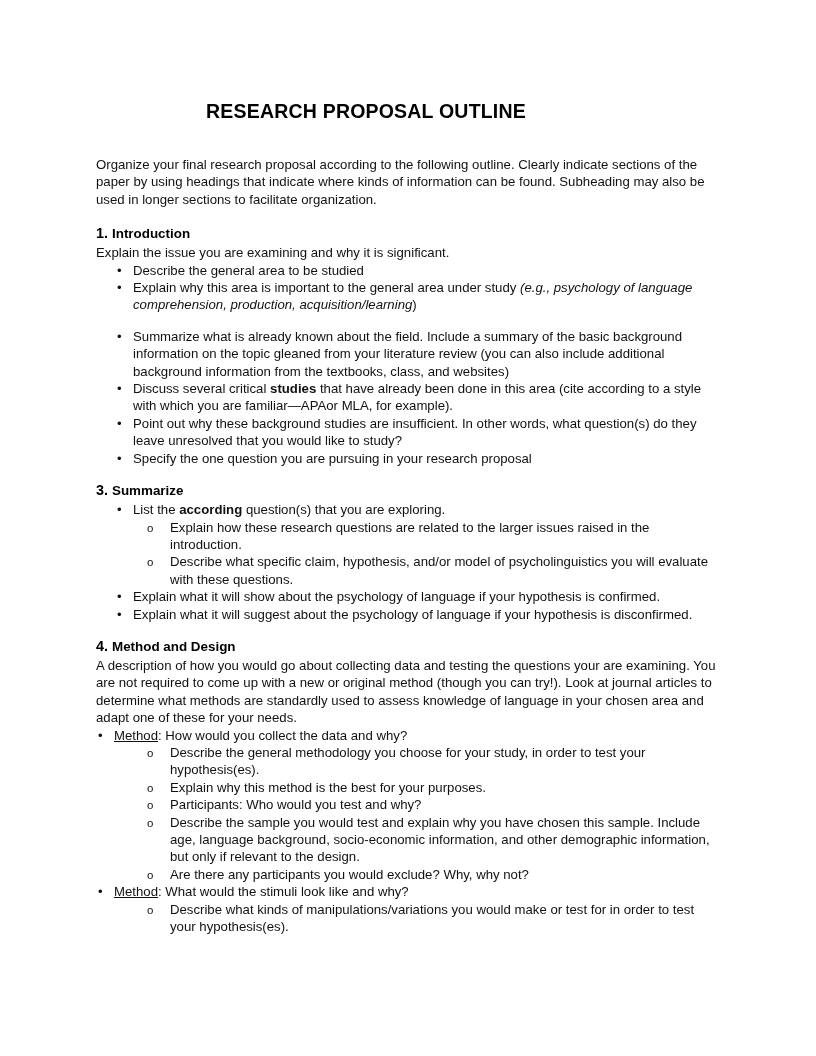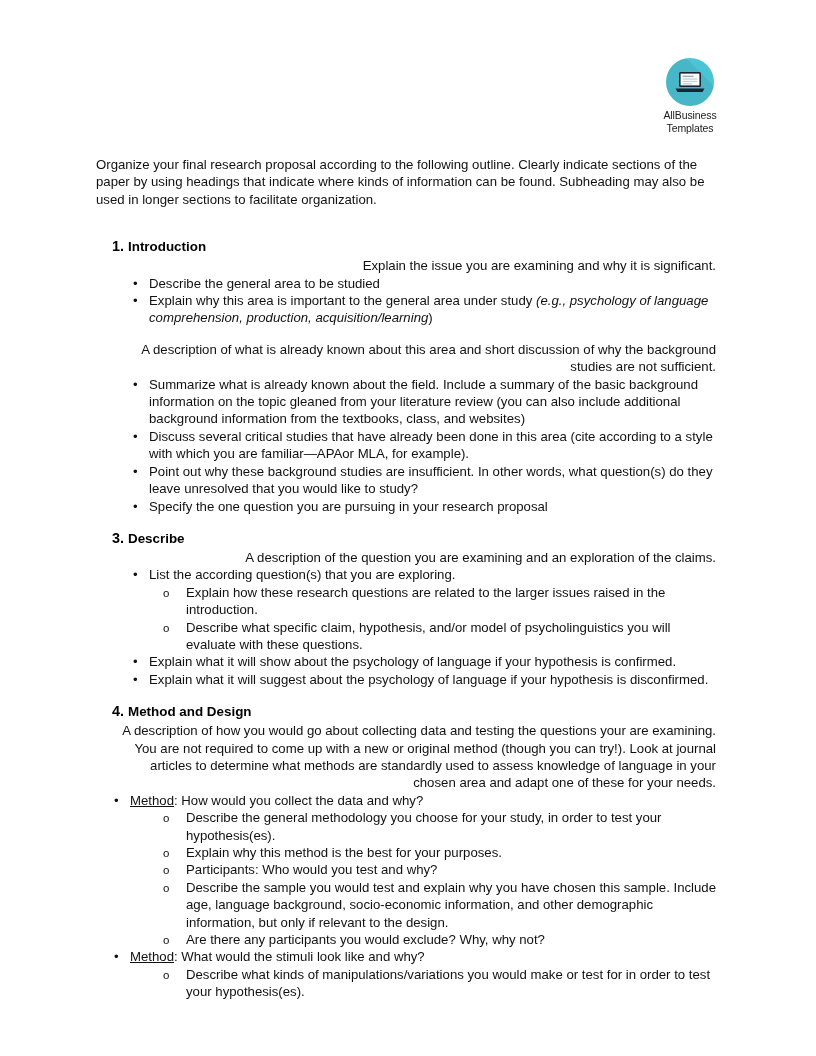--- a/index.html
+++ b/index.html
@@ -81,39 +81,38 @@
   .content {
     position: absolute;
     top: 156px;
     left: 96px;
     width: 620px;
     font-size: 13.2px;
     line-height: 17.4px;
     color: #111111;
   }
   .intro-para {
-    margin: 0 0 29px 0;
+    margin: 0 0 16px 0;
   }
   .section {
-    margin: 0 0 14px 16px;
+    margin: 0 0 14px 0;
   }
   .section-heading {
     margin: 0 0 1px 0;
     font-weight: bold;
     font-size: 13.4px;
     line-height: 18px;
     color: #000000;
   }
   .section-heading .num {
     font-size: 14.4px;
   }
   .section-lead {
     margin: 0;
     line-height: 17.4px;
-    text-align: right;
   }
   ul.lvl1, ul.lvl2 {
     list-style: none;
     margin: 0;
     padding: 0;
   }
   ul.lvl1 > li {
     position: relative;
     padding-left: 37px;
     margin: 0;
@@ -158,73 +157,52 @@
   ul.lvl1.shallow > li > ul.lvl2 > li > .bullet {
     left: 33px;
   }
   ul.lvl1:not(.shallow) > li > ul.lvl2 > li {
     padding-left: 37px;
   }
   ul.lvl1:not(.shallow) > li > ul.lvl2 > li > .bullet {
     left: 14px;
   }
   .it { font-style: italic; }
-  .bd { font-weight: normal; text-align: right; }
+  .bd { font-weight: bold; text-align: right; }
   .ul { text-decoration: underline; }
 </style>
 </head>
 <body>
 
 <div class="page">
 
-  <div class="logo-block">
-    <div class="logo-circle-wrap">
-      <div class="logo-circle">
-        <div class="logo-shade"></div>
-      </div>
-      <svg class="logo-laptop" viewBox="0 0 48 48">
-        <rect x="13" y="14" width="22" height="15" rx="1.5" fill="#1b2430"></rect>
-        <rect x="14.6" y="15.6" width="18.8" height="11.8" fill="#ffffff"></rect>
-        <rect x="16.6" y="17.6" width="11" height="1.5" fill="#9fb0bd"></rect>
-        <rect x="16.6" y="20.4" width="14.8" height="1.3" fill="#c6d2da"></rect>
-        <rect x="16.6" y="22.8" width="14.8" height="1.3" fill="#c6d2da"></rect>
-        <rect x="16.6" y="25.2" width="9.5" height="1.3" fill="#c6d2da"></rect>
-        <path d="M9.5 30.5 H38.5 L36.5 34 H11.5 Z" fill="#1b2430"></path>
-      </svg>
-    </div>
-    <div class="logo-caption">
-      <div>AllBusiness</div>
-      <div>Templates</div>
-    </div>
-  </div>
-
+
+  <div class="doc-title">RESEARCH PROPOSAL OUTLINE</div>
 
   <div class="content">
     <p class="intro-para">Organize your final research proposal according to the following outline. Clearly indicate sections of the paper by using headings that indicate where kinds of information can  be found. Subheading may also be used in longer sections to facilitate organization.</p>
     <div id="sections-root">
         <div class="section">
           <div class="section-heading"><span class="num">1. </span><span>Introduction</span></div>
           <p class="section-lead">Explain the issue you are examining and why it is significant.</p>
           <ul class="lvl1">
             <li><span class="bullet">•</span>Describe the general area to be studied</li>
             <li><span class="bullet">•</span>Explain why this area is important to the general area under study <span class="it">(e.g., psychology of language comprehension, production, acquisition/learning</span>)</li>
           </ul>
         </div>
         <div class="section">
-          <p class="section-lead">A description of what is already known about this area and short discussion of why the  background studies are not sufficient.</p>
           <ul class="lvl1">
             <li><span class="bullet">•</span>Summarize  what is already known about the field. Include a summary of the basic background information on the topic gleaned from your literature review (you can also include additional background information from the textbooks, class, and websites)</li>
             <li><span class="bullet">•</span>Discuss several critical <span class="bd">studies</span> that have already been done in this area (cite according to  a style with which you are familiar—APAor MLA, for example).</li>
             <li><span class="bullet">•</span>Point out why these background studies are insufficient. In other words, what question(s) do they leave unresolved that you  would like to study?</li>
             <li><span class="bullet">•</span>Specify the one question you are pursuing in your research proposal</li>
           </ul>
         </div>
         <div class="section">
-          <div class="section-heading"><span class="num">3. </span><span>Describe</span></div>
-          <p class="section-lead">A description of the question you are examining and an exploration of the claims.</p>
+          <div class="section-heading"><span class="num">3. </span><span>Summarize</span></div>
           <ul class="lvl1">
             <li><span class="bullet">•</span>List the <span class="bd">according</span> question(s) that you are exploring.<ul class="lvl2">
                 <li><span class="bullet">o</span>Explain how these research questions are related to the larger issues raised in the introduction.</li>
                 <li><span class="bullet">o</span>Describe what specific claim, hypothesis, and/or model of psycholinguistics you will evaluate with these questions.</li>
               </ul></li>
             <li><span class="bullet">•</span>Explain what it will show about the psychology of language if your hypothesis is confirmed.</li>
             <li><span class="bullet">•</span>Explain what it will suggest about the psychology of language if your hypothesis is disconfirmed.</li>
           </ul>
         </div>
         <div class="section">

